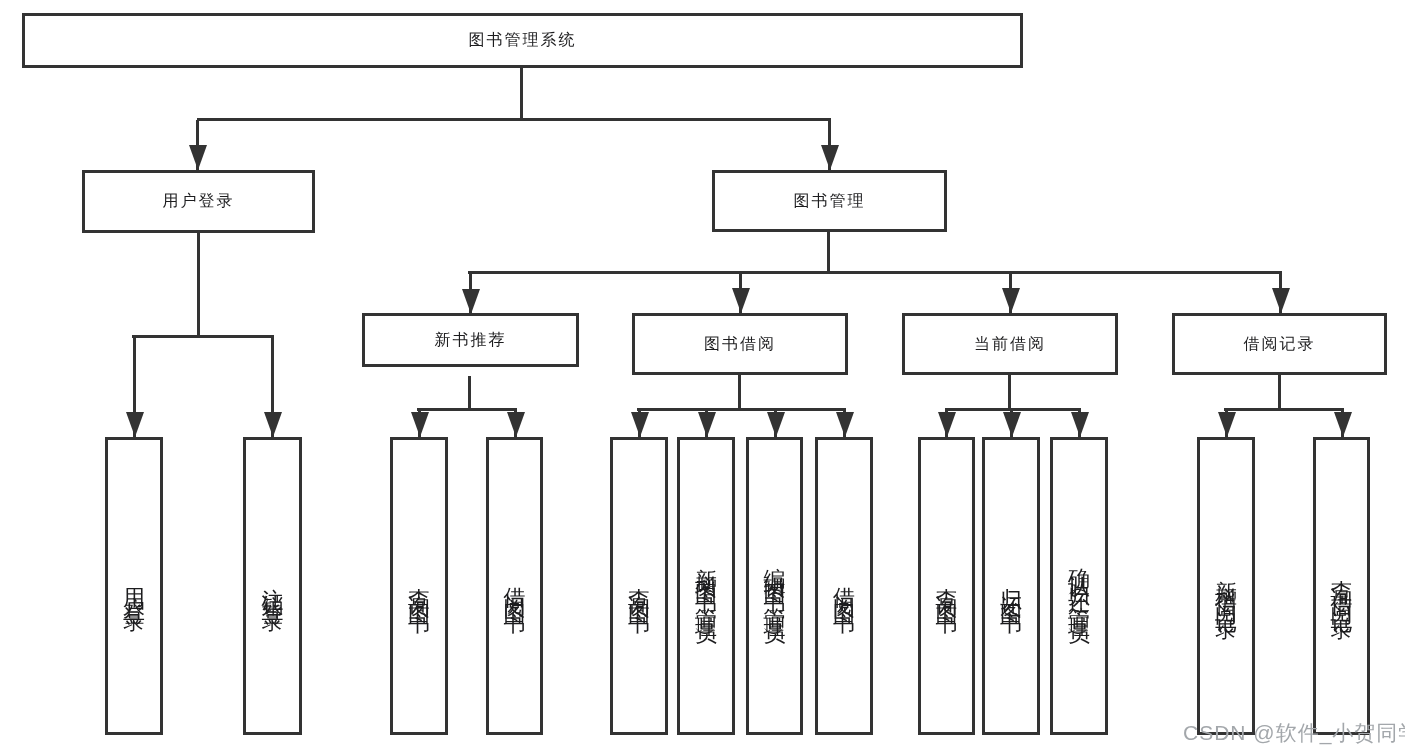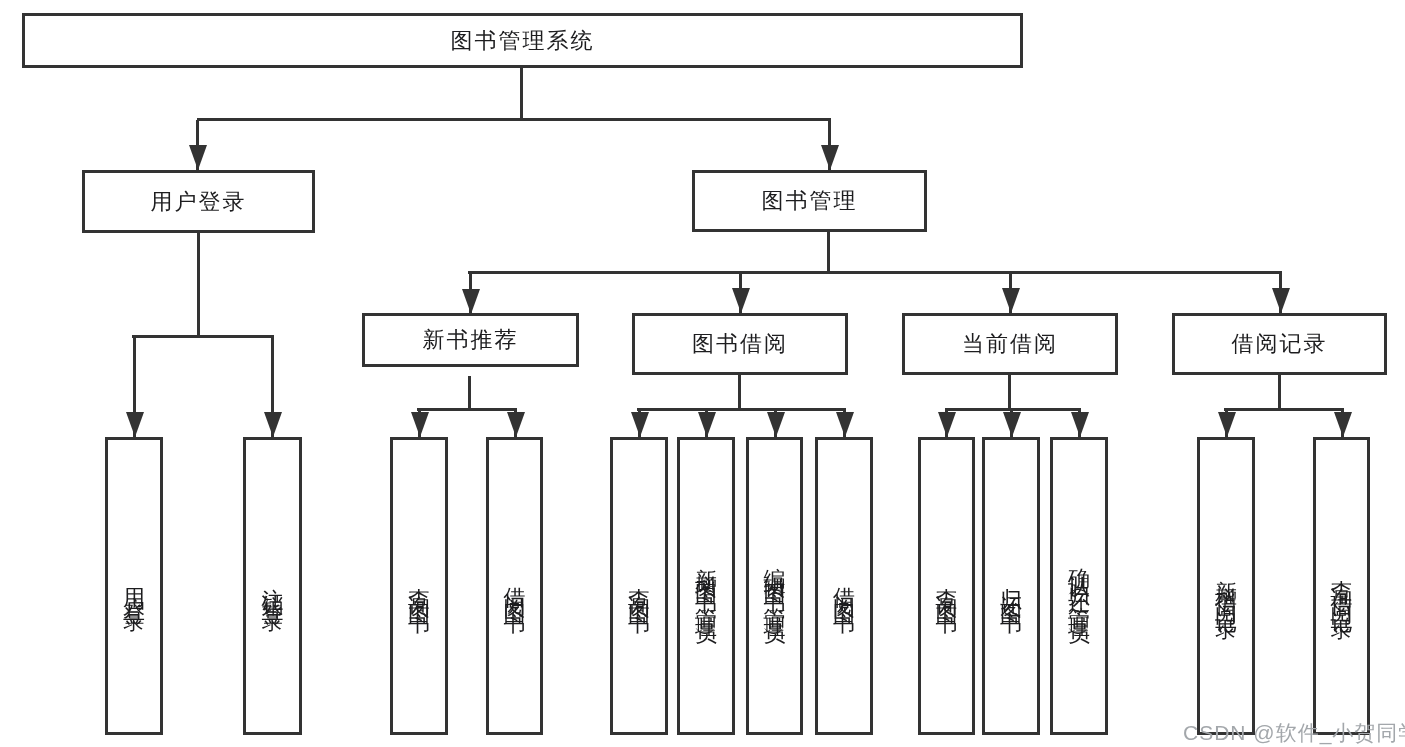--- a/index.html
+++ b/index.html
@@ -14,33 +14,33 @@
     width:1405px;height:747px;position:relative;overflow:hidden;
     font-family:"Liberation Sans","DejaVu Sans",sans-serif;
     color:var(--text);
   }
   #canvas{position:absolute;left:0;top:0;width:1405px;height:747px;}
 
   
   .node{
     position:absolute;border:3px solid var(--line);background:var(--background);
     display:flex;align-items:center;justify-content:center;
-    font-size:22px;letter-spacing:2px;color:var(--text);
+    font-size:16px;letter-spacing:2px;color:var(--text);
     white-space:nowrap;
   }
   .node.v{
     writing-mode:vertical-rl;
     letter-spacing:8px;
     font-size:22px;
     white-space:normal;
     line-height:1;
   }
   .n-root {left:22px;  top:13px;  width:1001px;height:55px;}
   .n-login{left:82px;  top:170px; width:233px; height:63px;}
-  .n-mgmt {left:692px; top:170px; width:235px; height:62px;}
+  .n-mgmt {left:712px; top:170px; width:235px; height:62px;}
   .n-xs   {left:362px; top:313px; width:217px; height:54px;}
   .n-jy   {left:632px; top:313px; width:216px; height:62px;}
   .n-dq   {left:902px; top:313px; width:216px; height:62px;}
   .n-jl   {left:1172px;top:313px; width:215px; height:62px;}
 
   .leaf{top:437px;width:58px;height:298px;}
   .lf1 {left:105px;}
   .lf2 {left:243px;width:59px;}
   .lf3 {left:390px;}
   .lf4 {left:486px;width:57px;}

